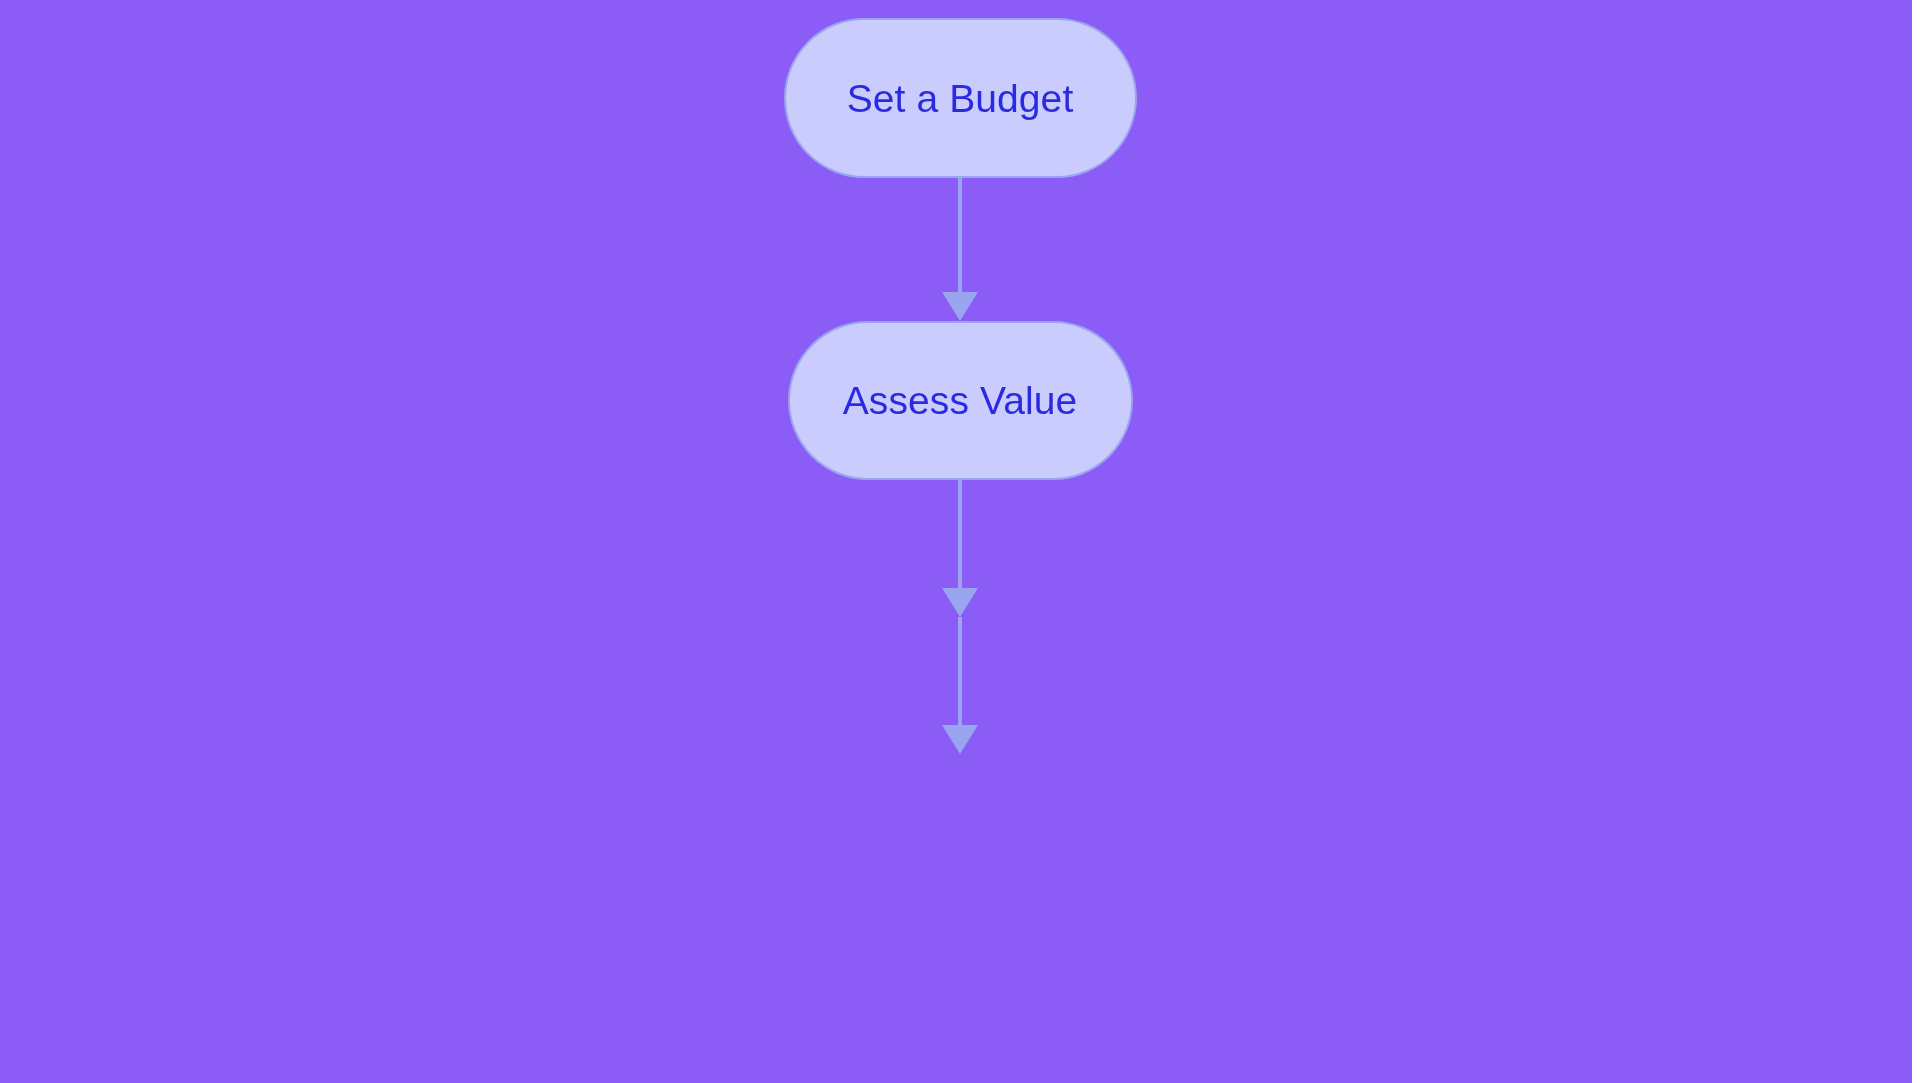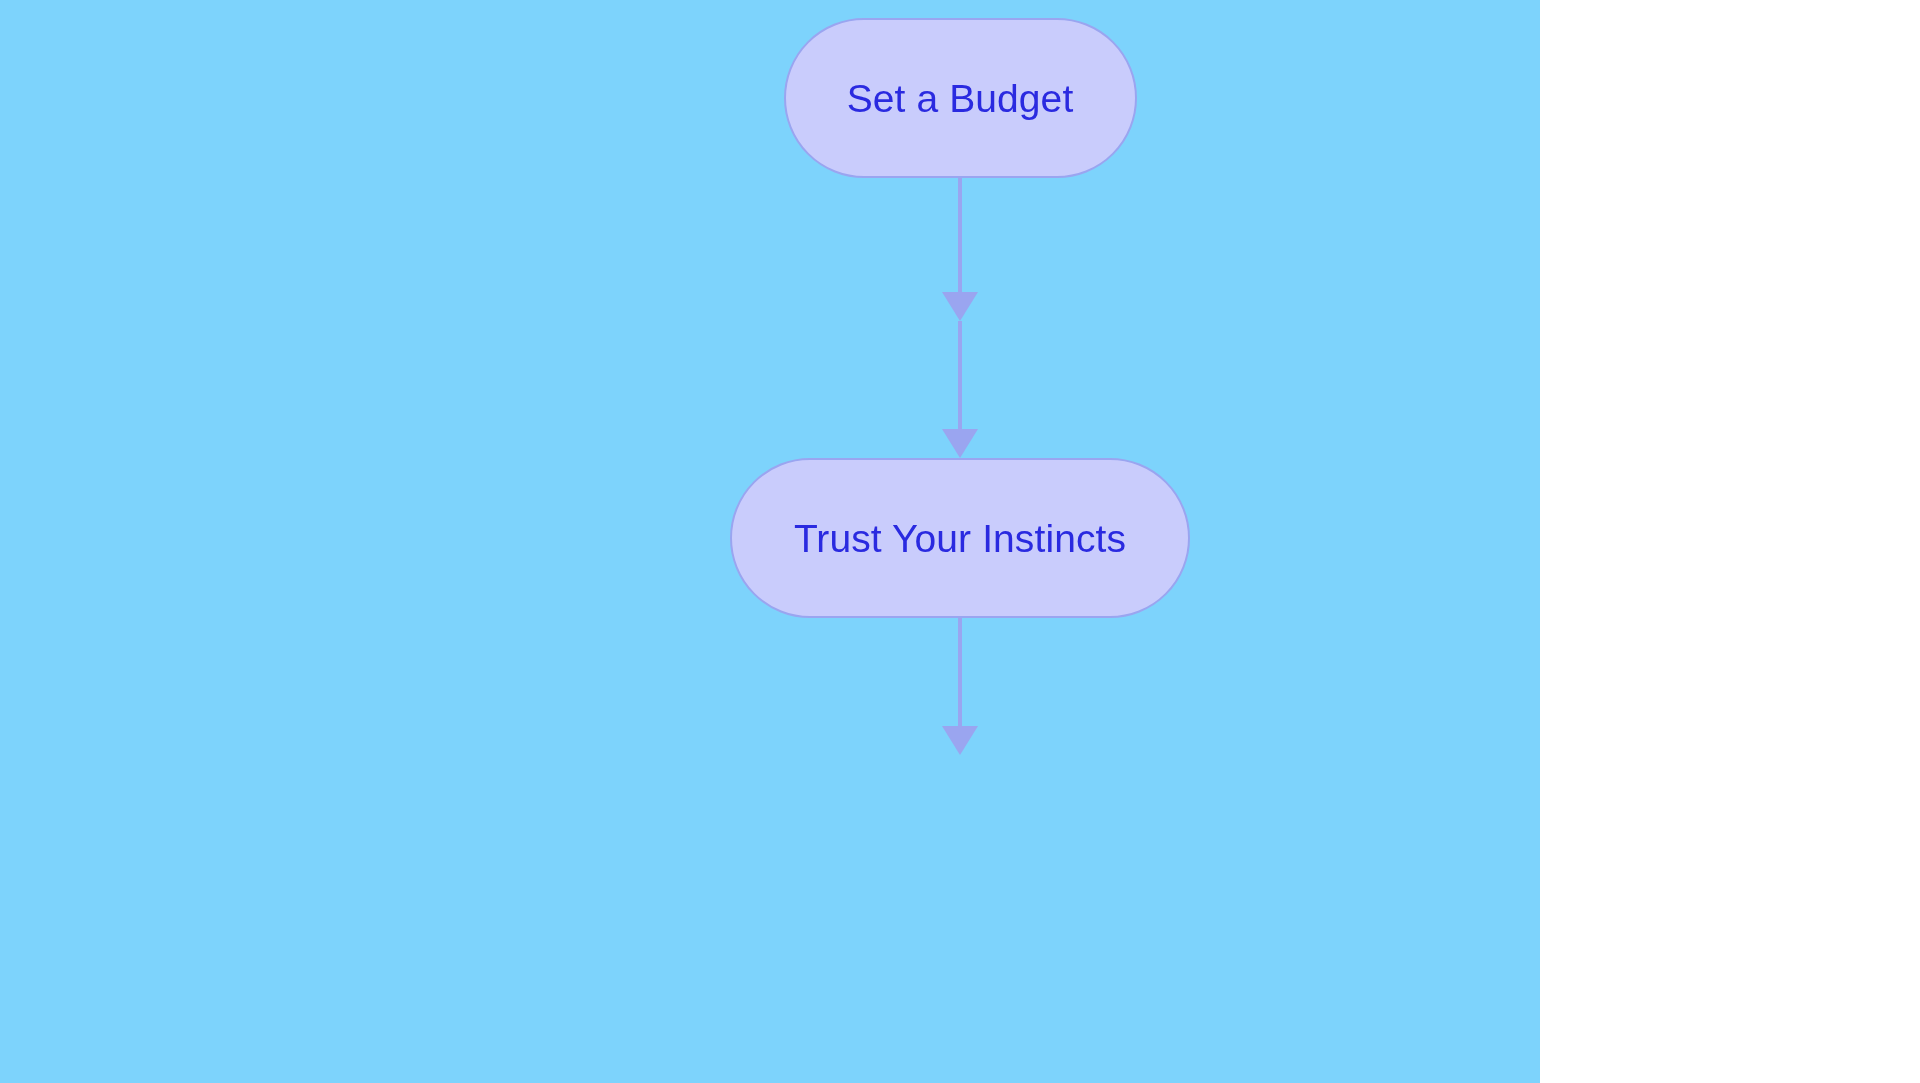--- a/index.html
+++ b/index.html
@@ -9,23 +9,23 @@
     background: #ffffff;
   }
   body {
     width: 1920px;
     height: 1083px;
     font-family: "Liberation Sans", "DejaVu Sans", sans-serif;
     overflow: hidden;
   }
   #flowchart-root {
     position: relative;
-    width: 1540px;
+    width: 1912px;
     height: 1083px;
-    background: #7dd3fc;
+    background: #8b5cf6;
   }
   .flow-column {
     position: absolute;
     left: 0;
     top: 0;
     width: 1920px;
     height: 1083px;
     display: flex;
     flex-direction: column;
     align-items: center;
@@ -88,29 +88,29 @@
 
     <div class="node node-1">
       <span class="node-label">Set a Budget</span>
     </div>
 
     <div class="connector conn-1">
       <div class="connector-line"></div>
       <div class="connector-arrow"></div>
     </div>
 
+    <div class="node node-2">
+      <span class="node-label">Assess Value</span>
+    </div>
 
     <div class="connector conn-2">
       <div class="connector-line"></div>
       <div class="connector-arrow"></div>
     </div>
 
-    <div class="node node-3">
-      <span class="node-label">Trust Your Instincts</span>
-    </div>
 
     <div class="connector conn-3">
       <div class="connector-line"></div>
       <div class="connector-arrow"></div>
     </div>
 
 
   </div>
 </div>
 

